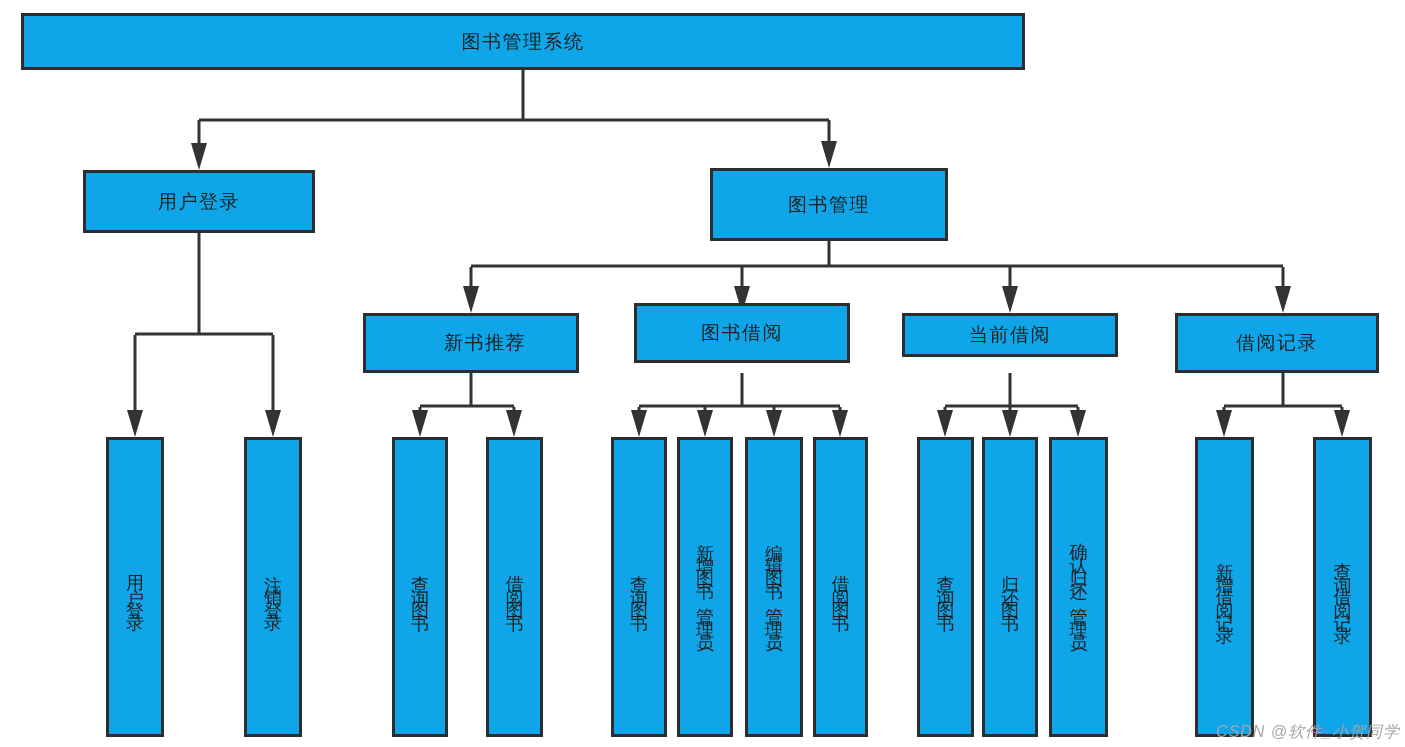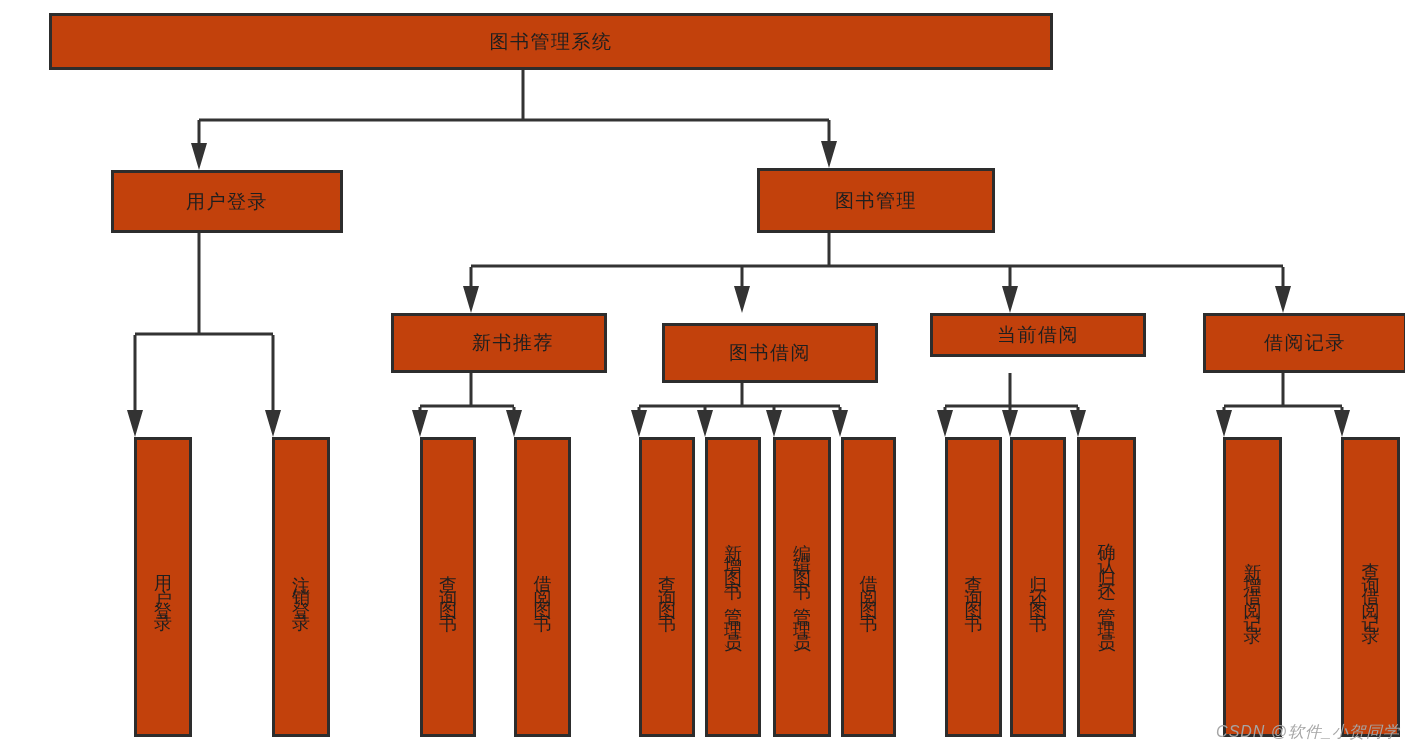--- a/index.html
+++ b/index.html
@@ -14,26 +14,25 @@
   .connectors {
     position: absolute;
     left: 0; top: 0;
     width: 1405px; height: 747px;
     pointer-events: none;
   }
   .node {
     position: absolute;
     box-sizing: border-box;
     border: 3px solid var(--box_border, #2d2d2d);
-    background: #c2410c;
+    background: #0ea5e9;
     display: flex;
     align-items: center;
     justify-content: center;
     color: var(--text, #1f1f1f);
-    margin-left: 28px;
   }
   .hbox { font-size: 19px; font-weight: 500; letter-spacing: 1.5px; }
   .vbox span {
     writing-mode: vertical-rl;
     text-orientation: mixed;
     font-size: 18px;
     font-weight: 500;
     letter-spacing: 13px;
     line-height: 1;
     white-space: nowrap;
@@ -109,28 +108,28 @@
          M1334 410 L1350 410 L1342 437 Z"></path>
   </svg>
 
   <div class="node hbox" style="left:21px; top:13px; width:1004px; height:57px;">
     <span>图书管理系统</span>
   </div>
 
   <div class="node hbox" style="left:83px; top:170px; width:232px; height:63px;">
     <span>用户登录</span>
   </div>
-  <div class="node hbox" style="left:729px; top:168px; width:238px; height:65px;">
+  <div class="node hbox" style="left:710px; top:168px; width:238px; height:73px;">
     <span>图书管理</span>
   </div>
 
   <div class="node hbox" style="left:363px; top:313px; width:216px; height:60px;padding-left:28px;">
     <span>新书推荐</span>
   </div>
-  <div class="node hbox" style="left:634px; top:323px; width:216px; height:60px;">
+  <div class="node hbox" style="left:634px; top:303px; width:216px; height:60px;">
     <span>图书借阅</span>
   </div>
   <div class="node hbox" style="left:902px; top:313px; width:216px; height:44px;">
     <span>当前借阅</span>
   </div>
   <div class="node hbox" style="left:1175px; top:313px; width:204px; height:60px;">
     <span>借阅记录</span>
   </div>
 
   <div class="node vbox" style="left:106px; top:437px; width:58px; height:300px;">

